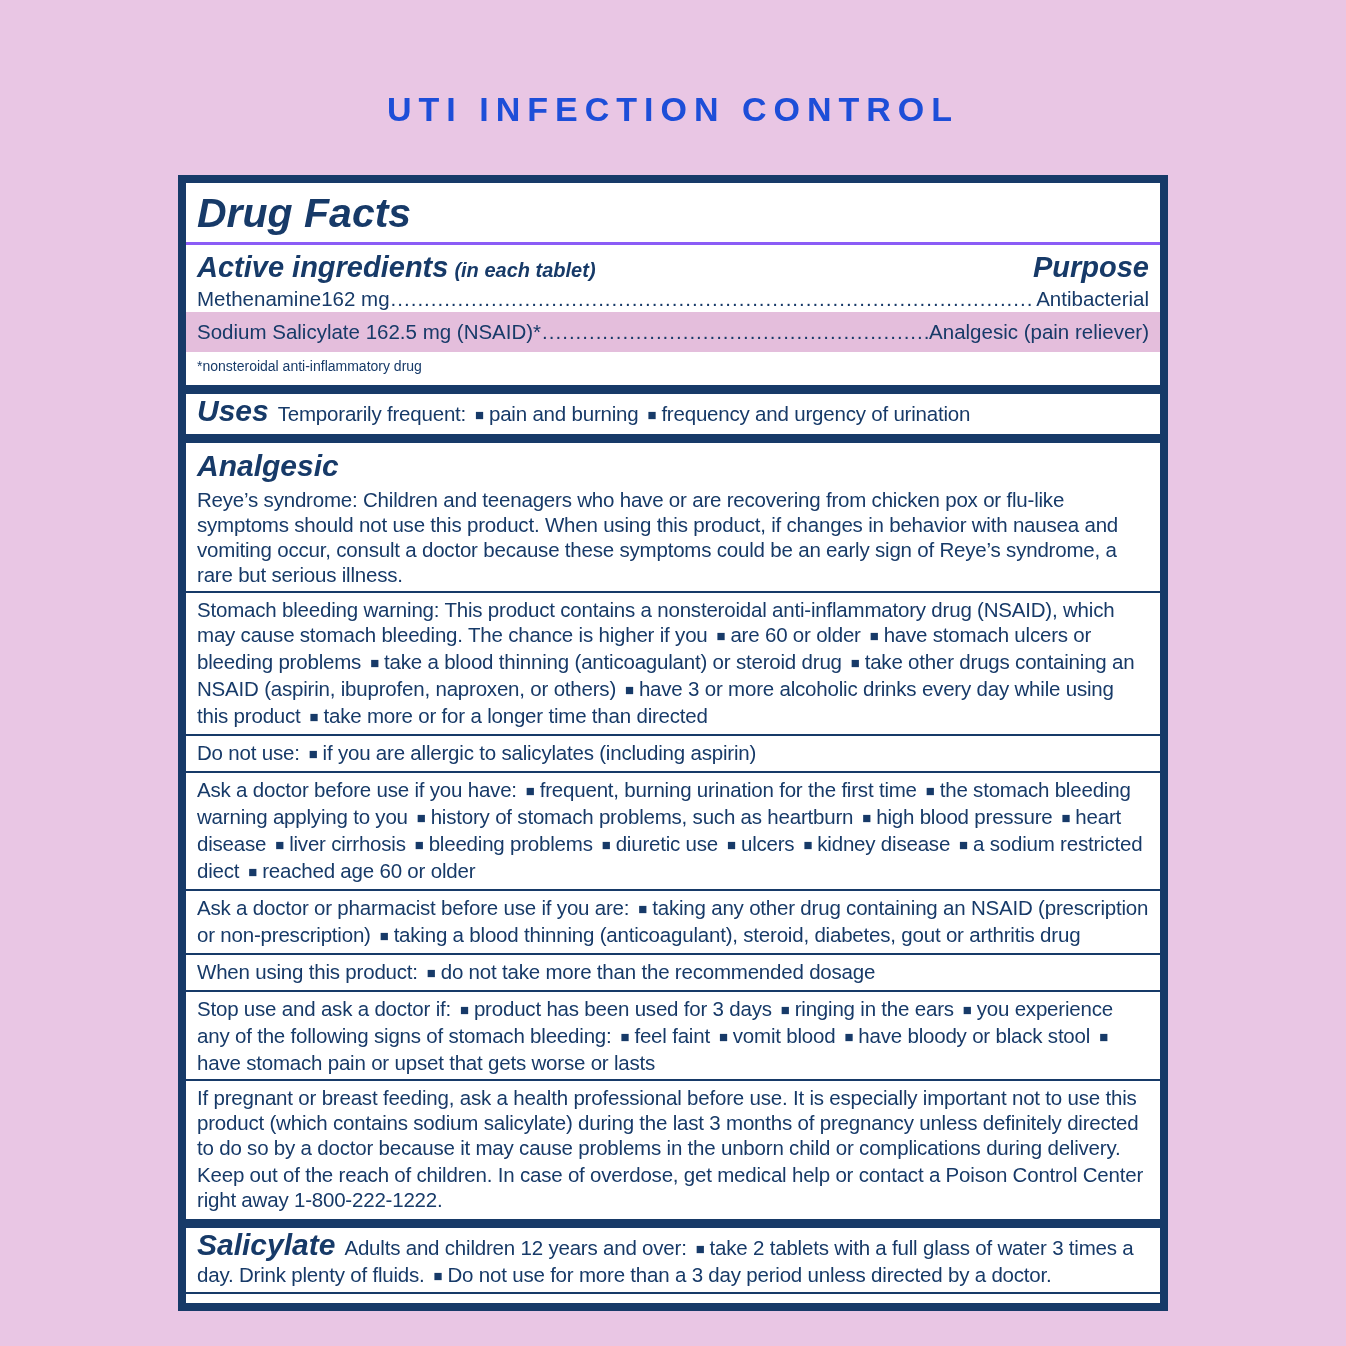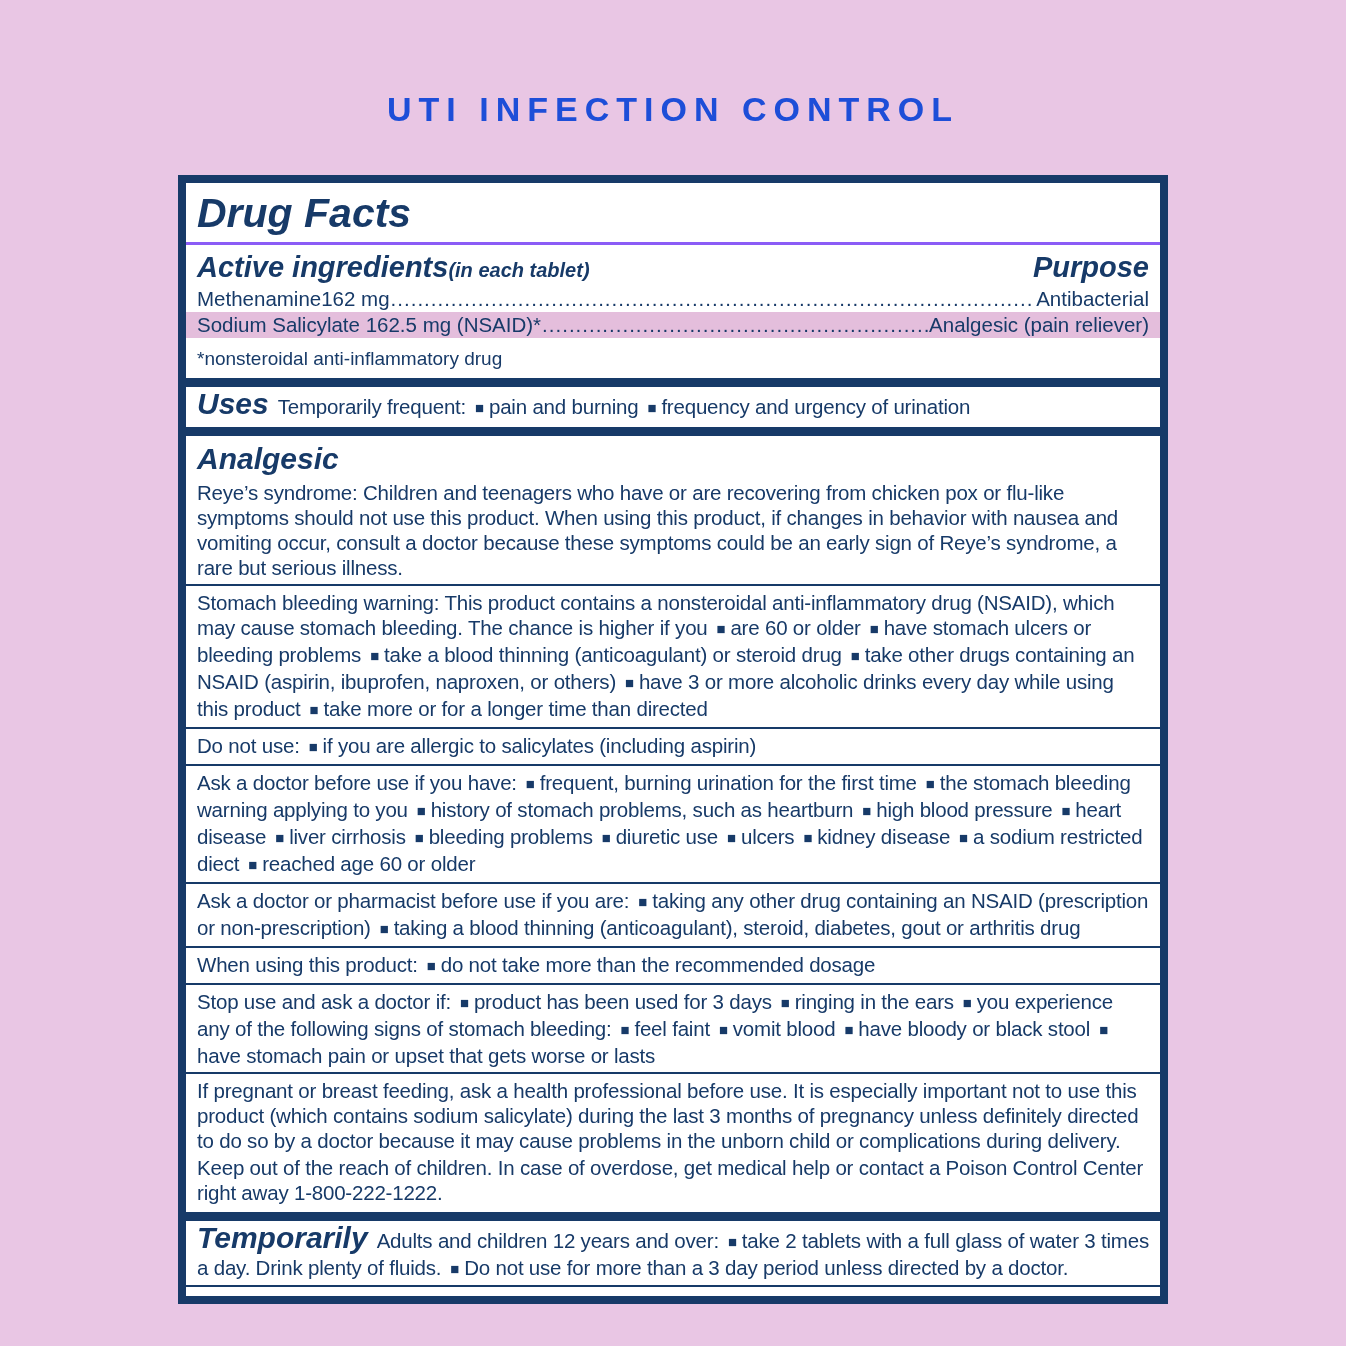--- a/index.html
+++ b/index.html
@@ -34,32 +34,32 @@
     font-size:41px; font-weight:bold; font-style:italic;
     line-height:48px;
     margin:0 -11px; padding:2px 11px 5px;
     border-bottom:3px solid #8b5cf6;
   }
   .ai-head {
     display:flex; justify-content:space-between; align-items:baseline;
     padding:6px 0 2px;
   }
   .h2 { font-size:29px; font-weight:bold; font-style:italic; }
-  .h2-note { font-size:20px; font-weight:bold; font-style:italic; }
+  .h2-note { font-size:20px; font-weight:bold; font-style:italic; margin-left:6px; }
 
   .ing-row {
     display:flex; align-items:baseline;
     font-size:20.5px; line-height:26px; white-space:nowrap;
   }
   .leader {
     flex:1; overflow:hidden; white-space:nowrap;
     letter-spacing:1px; margin:0 1px;
   }
-  .hl { background:#e4bedc; margin:0 -11px; padding:0 11px; }
-  .footnote { font-size:19px; line-height:26px; padding-top:8px; }
+  .hl { background:#e4bedc; margin:0 -11px; padding:7px 11px; }
+  .footnote { font-size:14px; line-height:26px; padding-top:1px; }
 
   .flow { font-size:20.5px; line-height:25px; letter-spacing:-0.2px; }
   .run-head {
     font-size:30px; font-weight:bold; font-style:italic;
     margin-right:9px; letter-spacing:0;
   }
   .h2-block {
     font-size:30px; font-weight:bold; font-style:italic;
     line-height:34px; padding:2px 0 3px;
   }
@@ -124,20 +124,20 @@
           <div class="rule"></div>
           <div class="para"><span class="b">Stop use and ask a doctor if:</span><span class="sq">■</span><span>product has been used for 3 days</span><span class="sq">■</span><span>ringing in the ears</span><span class="sq">■</span><span>you experience any of the following signs of stomach bleeding:</span><span class="sq">■</span><span>feel faint</span><span class="sq">■</span><span>vomit blood</span><span class="sq">■</span><span>have bloody or black stool</span><span class="sq">■</span><span>have stomach pain or upset that gets worse or lasts</span></div>
           <div class="rule"></div>
           <div class="para"><span class="b">If pregnant or breast feeding,</span><span> ask a health professional before use. It is especially important not to use this product (which contains sodium salicylate) during the last 3 months of pregnancy unless definitely directed to do so by a doctor because it may cause problems in the unborn child or complications during delivery.</span></div>
           <div class="para"><span class="b">Keep out of the reach of children.</span><span>  In case of overdose, get medical help or contact a Poison Control Center right away 1-800-222-1222.</span></div>
         </div>
     </section>
 
     <section class="sec">
       <div class="flow">
-        <span class="run-head">Temporarily</span><span><span class="b">Adults and children 12 years and over:</span><span class="sq">■</span><span>take 2 tablets with a full glass of water 3 times a day. Drink plenty of fluids.</span><span class="sq">■</span><span class="b">Do not use for more than a 3 day period unless directed by a doctor.</span></span>
+        <span class="run-head">Salicylate</span><span><span class="b">Adults and children 12 years and over:</span><span class="sq">■</span><span>take 2 tablets with a full glass of water 3 times a day. Drink plenty of fluids.</span><span class="sq">■</span><span class="b">Do not use for more than a 3 day period unless directed by a doctor.</span></span>
       </div>
       <div class="rule"></div>
 
     </section>
 
   </div>
 </div>
 
 </body></html>

